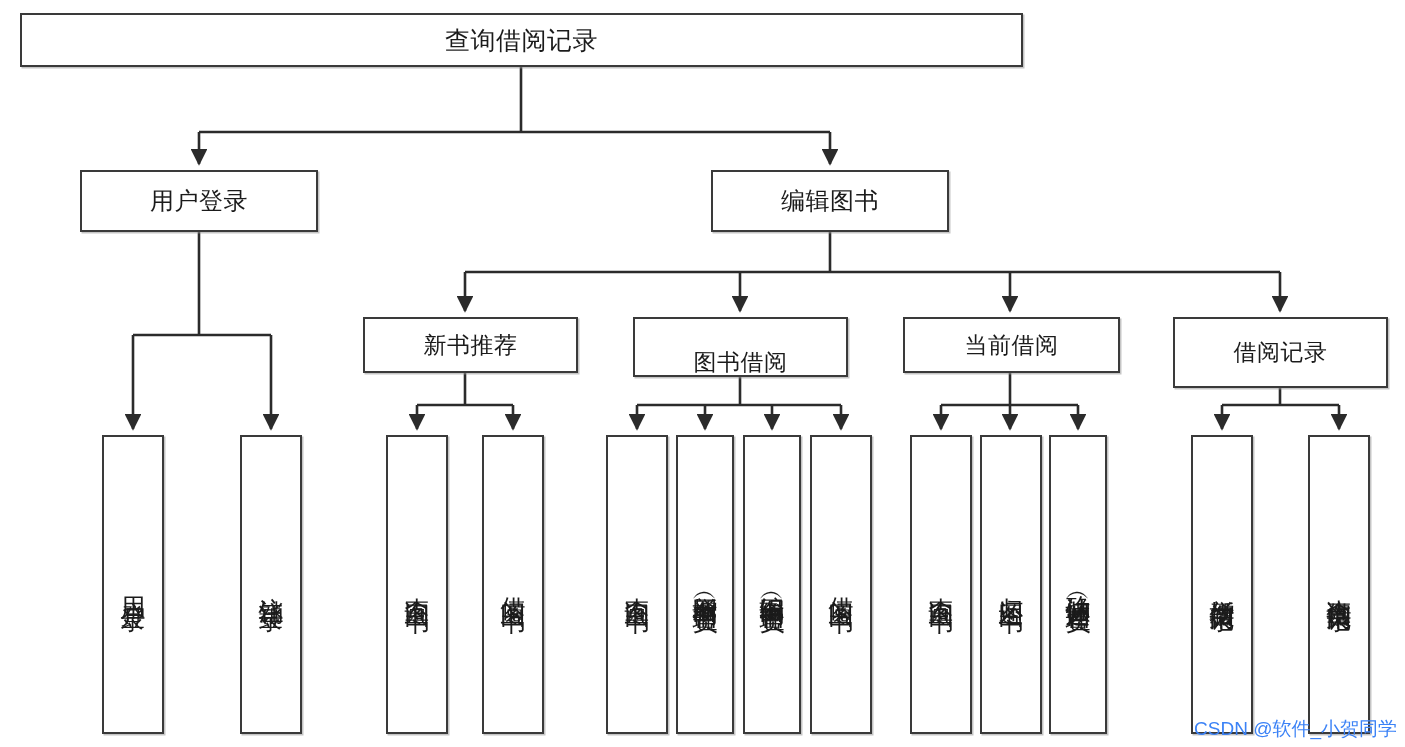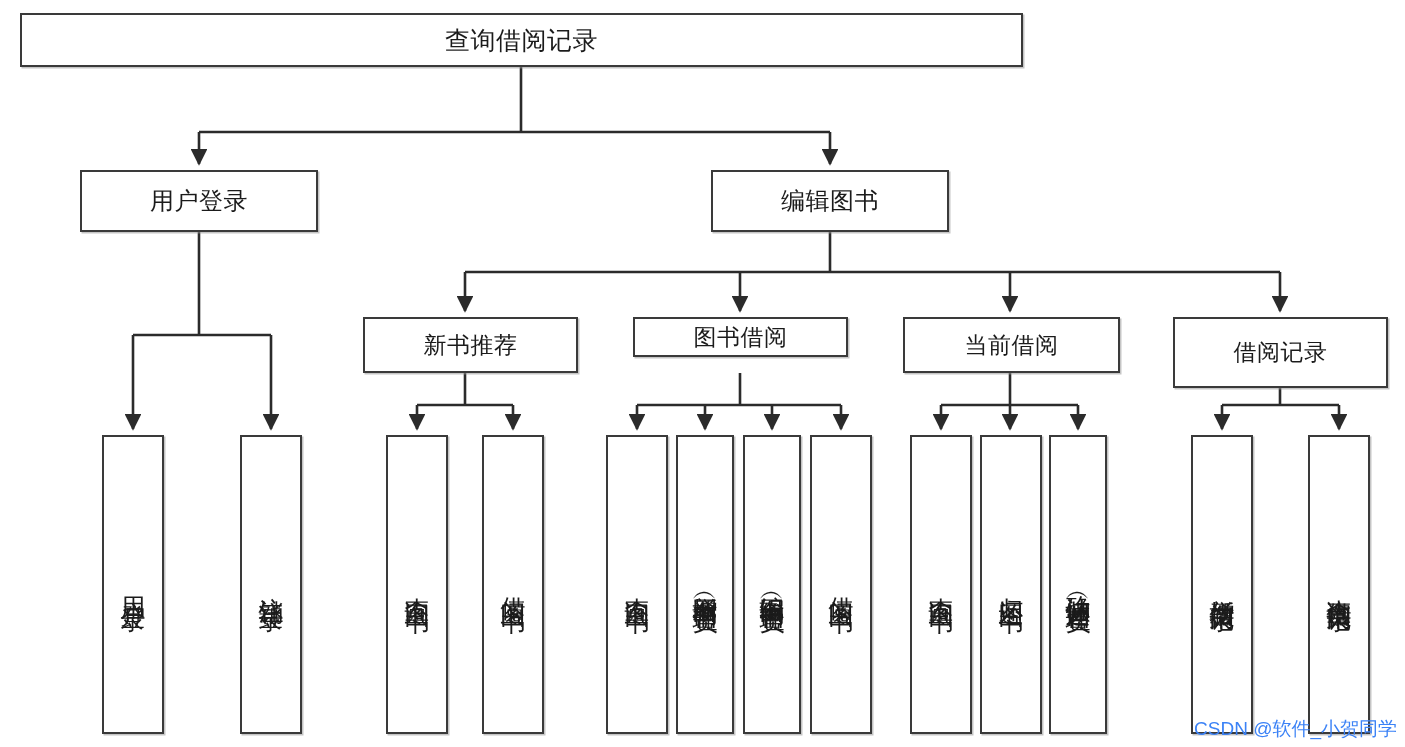--- a/index.html
+++ b/index.html
@@ -139,21 +139,21 @@
   <div class="node node-l2" style="left:80px; top:170px; width:238px; height:62px;">
     <span class="label">用户登录</span>
   </div>
   <div class="node node-l2" style="left:711px; top:170px; width:238px; height:62px;">
     <span class="label">编辑图书</span>
   </div>
 
   <div class="node node-l3" style="left:363px; top:317px; width:215px; height:56px;">
     <span class="label">新书推荐</span>
   </div>
-  <div class="node node-l3" style="left:633px; top:317px; width:215px; height:40px;">
+  <div class="node node-l3" style="left:633px; top:317px; width:215px; height:60px;align-items:flex-end;">
     <span class="label">图书借阅</span>
   </div>
   <div class="node node-l3" style="left:903px; top:317px; width:217px; height:56px;">
     <span class="label">当前借阅</span>
   </div>
   <div class="node node-l3" style="left:1173px; top:317px; width:215px; height:71px;">
     <span class="label">借阅记录</span>
   </div>
 
   <div class="node node-leaf" style="left:102px; top:435px; width:62px; height:299px;">

